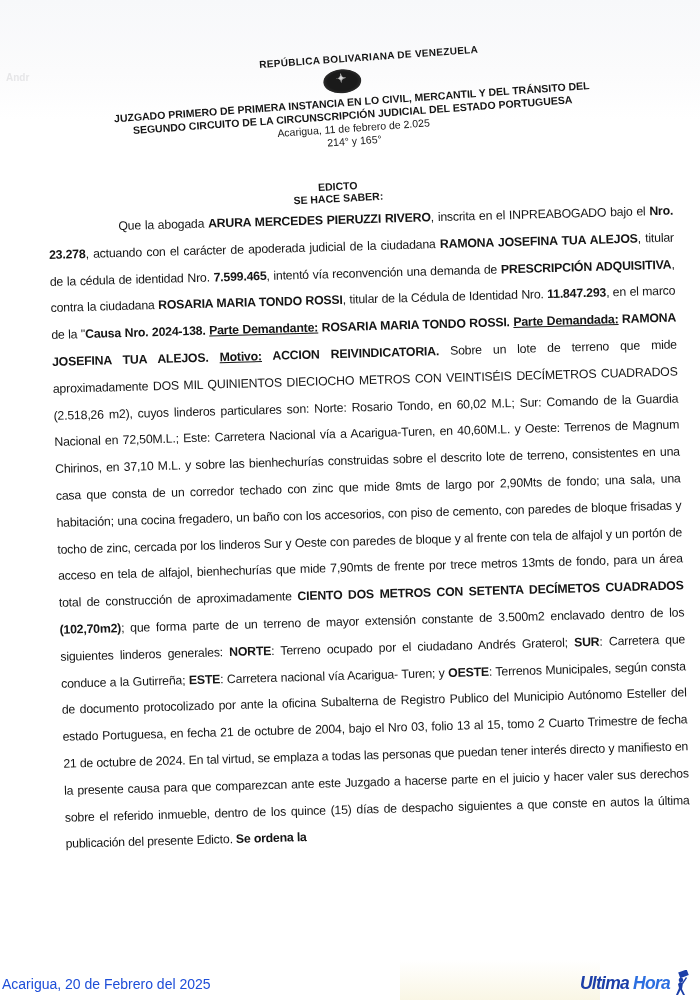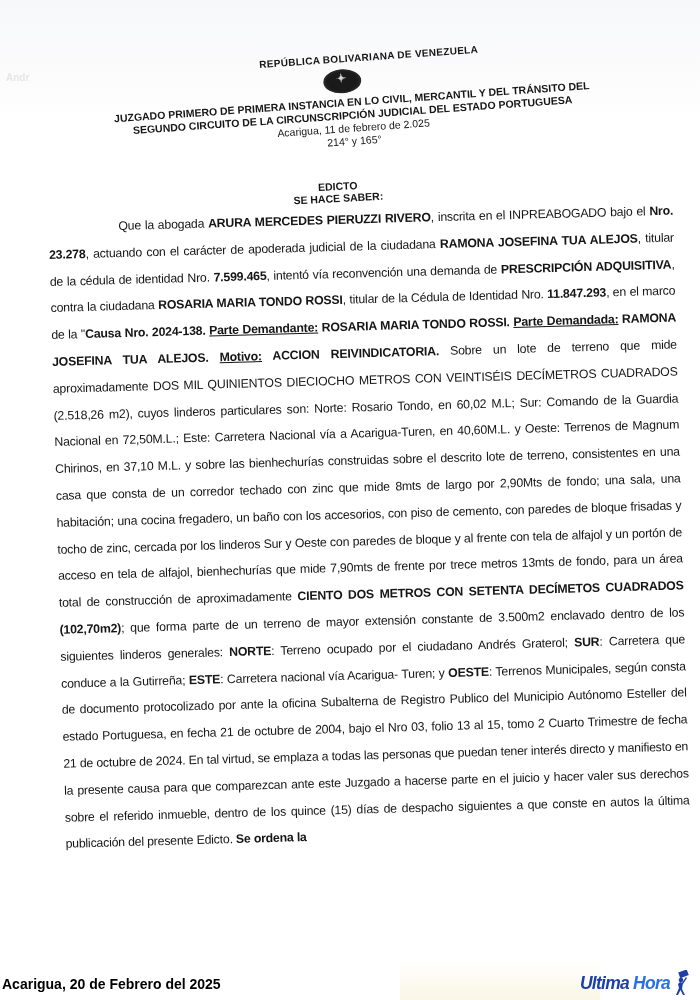--- a/index.html
+++ b/index.html
@@ -44,21 +44,21 @@
       position: absolute; left: 20px; top: 175px; width: 625px;
       font-family: "Liberation Sans Narrow", "Liberation Sans", sans-serif;
       font-size: 12.3px; line-height: 26.8px; text-align: justify;
       transform: rotate(-1.6deg); transform-origin: 0 0;
       letter-spacing: -0.2px;
     }
     .body-text p { margin: 0; text-indent: 70px; }
     .body-text b { font-weight: bold; }
     .body-text u { text-decoration: underline; }
     .footer-date {
-      position: absolute; left: 2px; top: 976px; font-size: 14px; font-weight: bold; color: #000000;
+      position: absolute; left: 2px; top: 976px; font-size: 14px; font-weight: normal; color: #1d4ed8;
     }
     .logo {
       position: absolute; left: 576px; top: 970px; height: 26px; display: flex; align-items: center; justify-content: space-between;
     }
     .logo-text {
       font-size: 19px; font-weight: 900; font-style: italic; color: #1c3fa8;
       letter-spacing: -0.8px; transform: scaleX(0.92);
     }
     .logo-text .hora { color: #2c6fe0; }
     .logo-icon { width: 20px; height: 26px; margin-left: -2px; }

